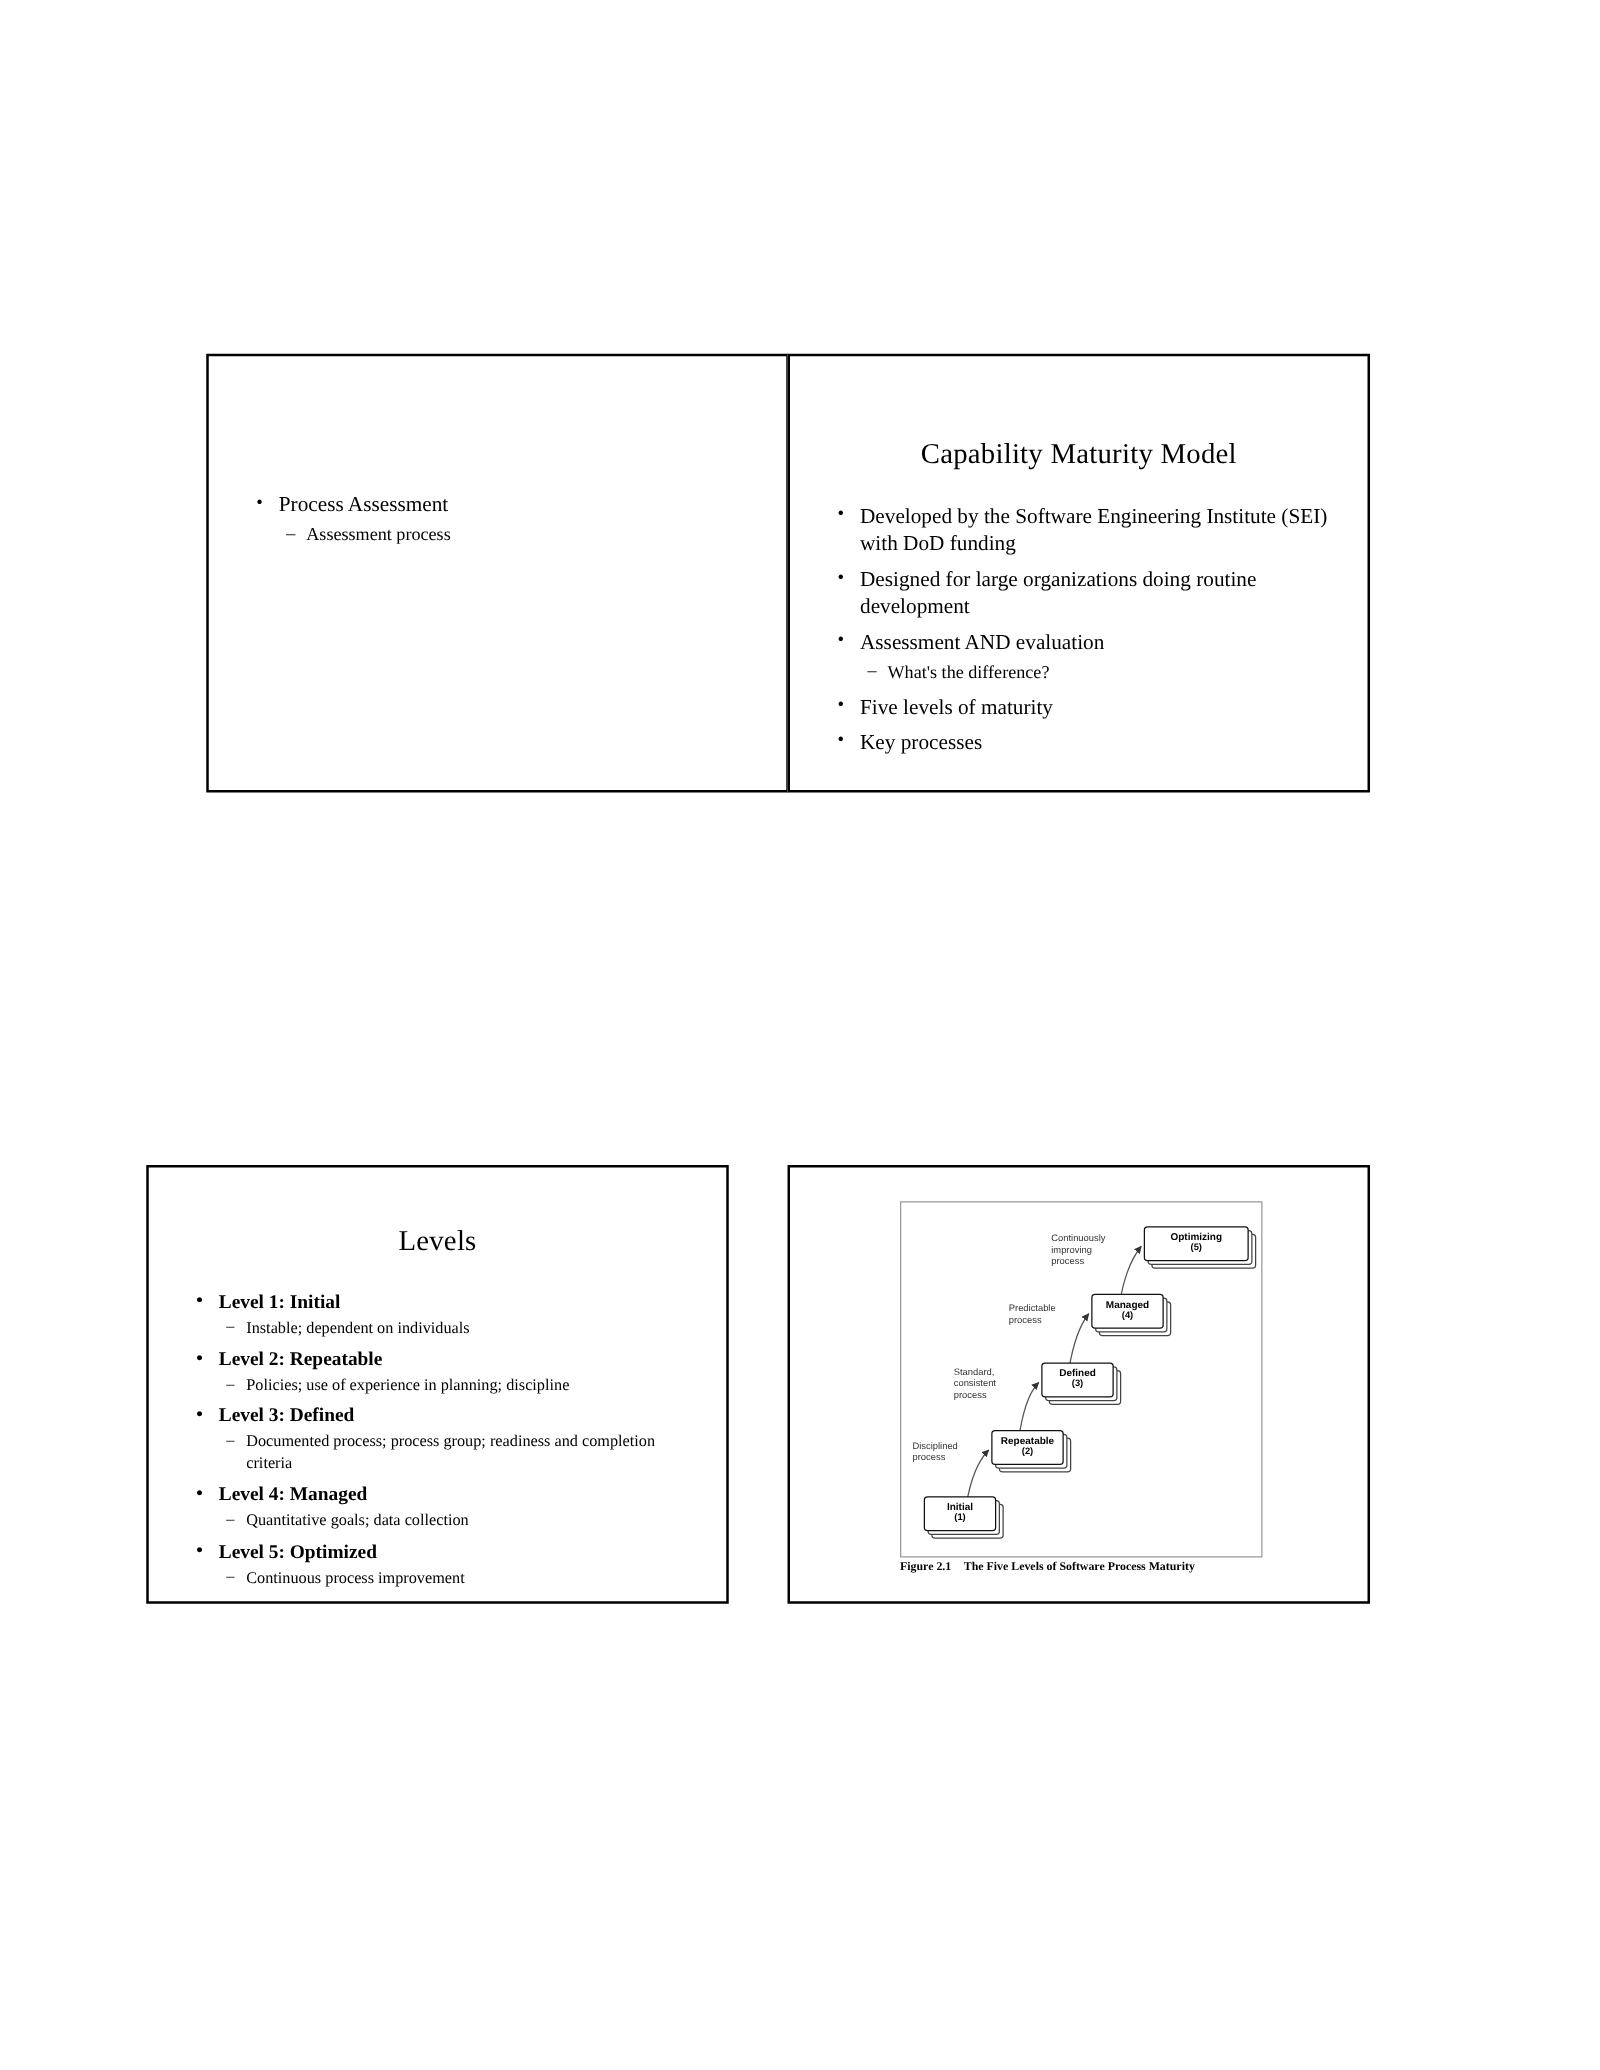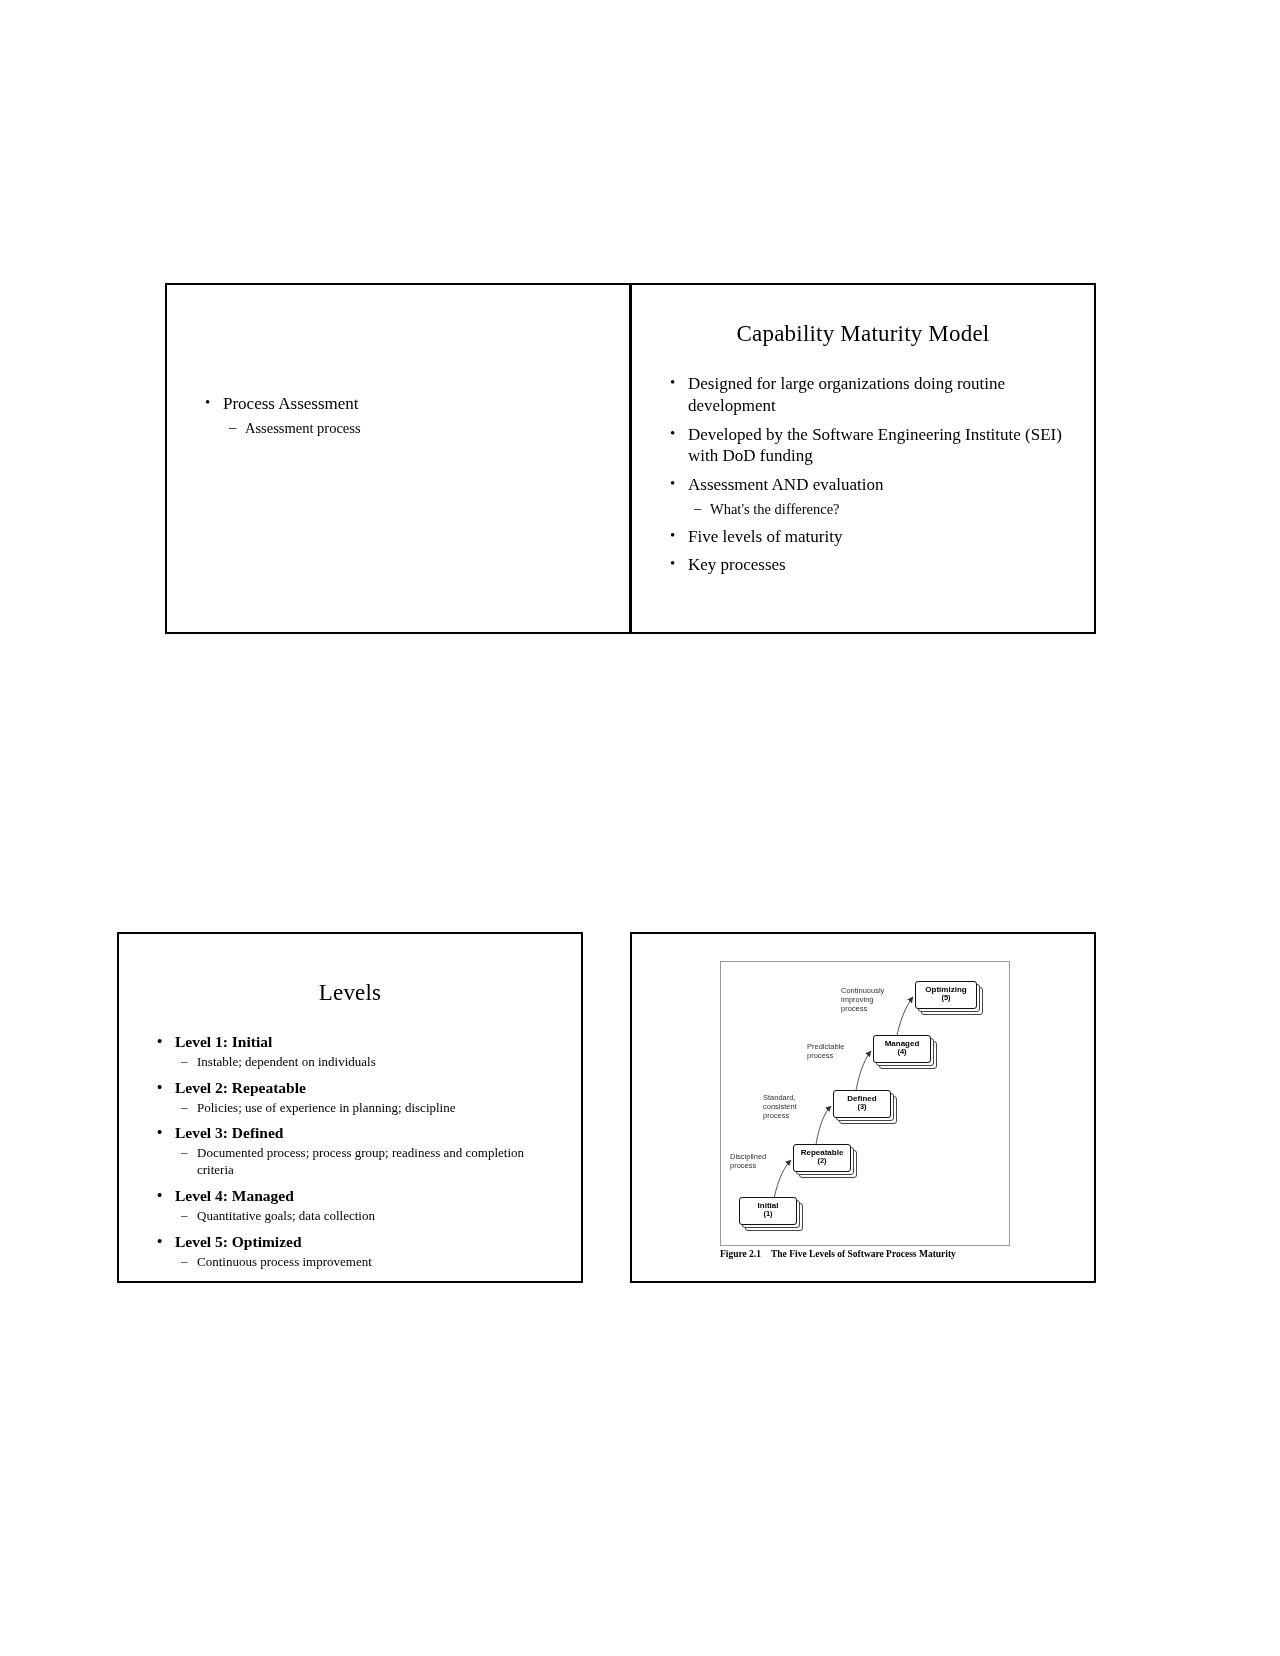--- a/index.html
+++ b/index.html
@@ -20,21 +20,21 @@
   }
   #slide1 { left:117px; top:283px;margin-left:48px; }
   #slide2 { left:630px; top:283px; }
   #slide3 { left:117px; top:932px; }
   #slide4 { left:630px; top:932px; }
 
   .slide-title {
     text-align:center;
     font-size:23px;
     letter-spacing:0.2px;
-    margin-top:36px;
+    margin-top:65px;
   }
   #slide3 .slide-title { margin-top:46px; }
 
   .bullets { margin:0; padding:0; list-style:none; }
   #slide1 .bullets { margin-top:108px; }
   #slide2 .bullets { margin-top:26px; }
   #slide3 .bullets { margin-top:26px; }
 
   .b1 {
     position:relative;
@@ -113,22 +113,22 @@
 <div class="slide" id="slide1">
   <ul class="bullets">
     <li class="b1">Process Assessment</li>
     <li class="b2">Assessment process</li>
   </ul>
 </div>
 
 <div class="slide" id="slide2">
   <div class="slide-title">Capability Maturity Model</div>
   <ul class="bullets">
+    <li class="b1">Developed by the Software Engineering Institute (SEI) with DoD funding</li>
     <li class="b1">Designed for large organizations doing routine development</li>
-    <li class="b1">Developed by the Software Engineering Institute (SEI) with DoD funding</li>
     <li class="b1">Assessment AND evaluation</li>
     <li class="b2">What's the difference?</li>
     <li class="b1">Five levels of maturity</li>
     <li class="b1">Key processes</li>
   </ul>
 </div>
 
 <div class="slide" id="slide3">
   <div class="slide-title">Levels</div>
   <ul class="bullets">
@@ -194,21 +194,21 @@
 
     <div class="level-box" style="left:152px; top:73px;">
       <div class="stack s2"></div>
       <div class="stack s1"></div>
       <div class="face">
         <div class="lvl-name">Managed</div>
         <div class="lvl-num">(4)</div>
       </div>
     </div>
 
-    <div class="level-box" style="left:194px; top:19px; width:62px;">
+    <div class="level-box" style="left:194px; top:19px; width:48px;padding-left:36px;">
       <div class="stack s2"></div>
       <div class="stack s1"></div>
       <div class="face">
         <div class="lvl-name">Optimizing</div>
         <div class="lvl-num">(5)</div>
       </div>
     </div>
 
   </div>
 

